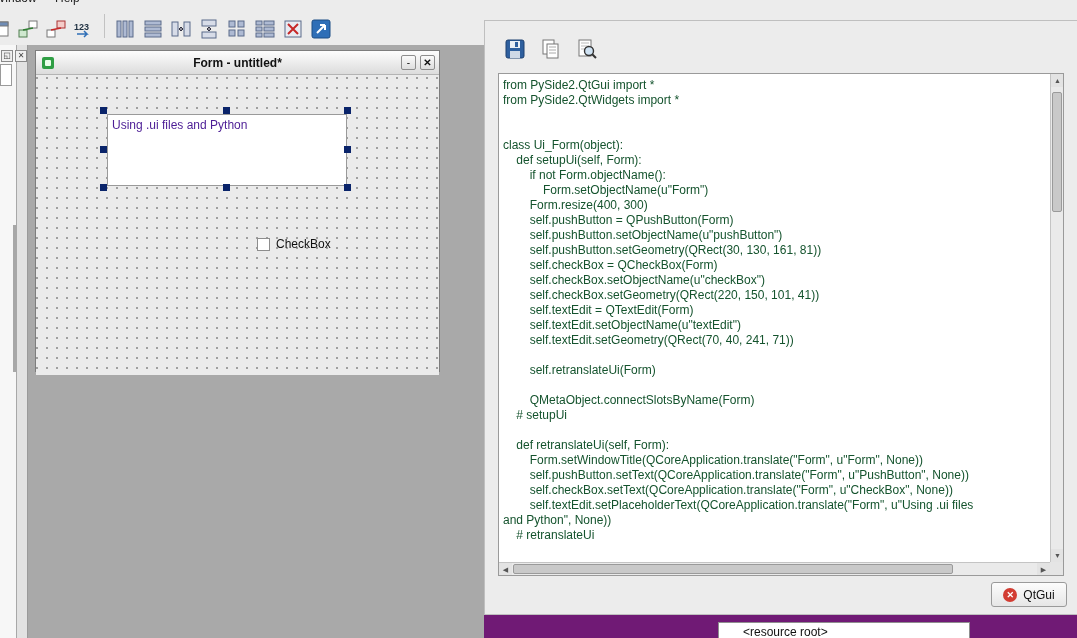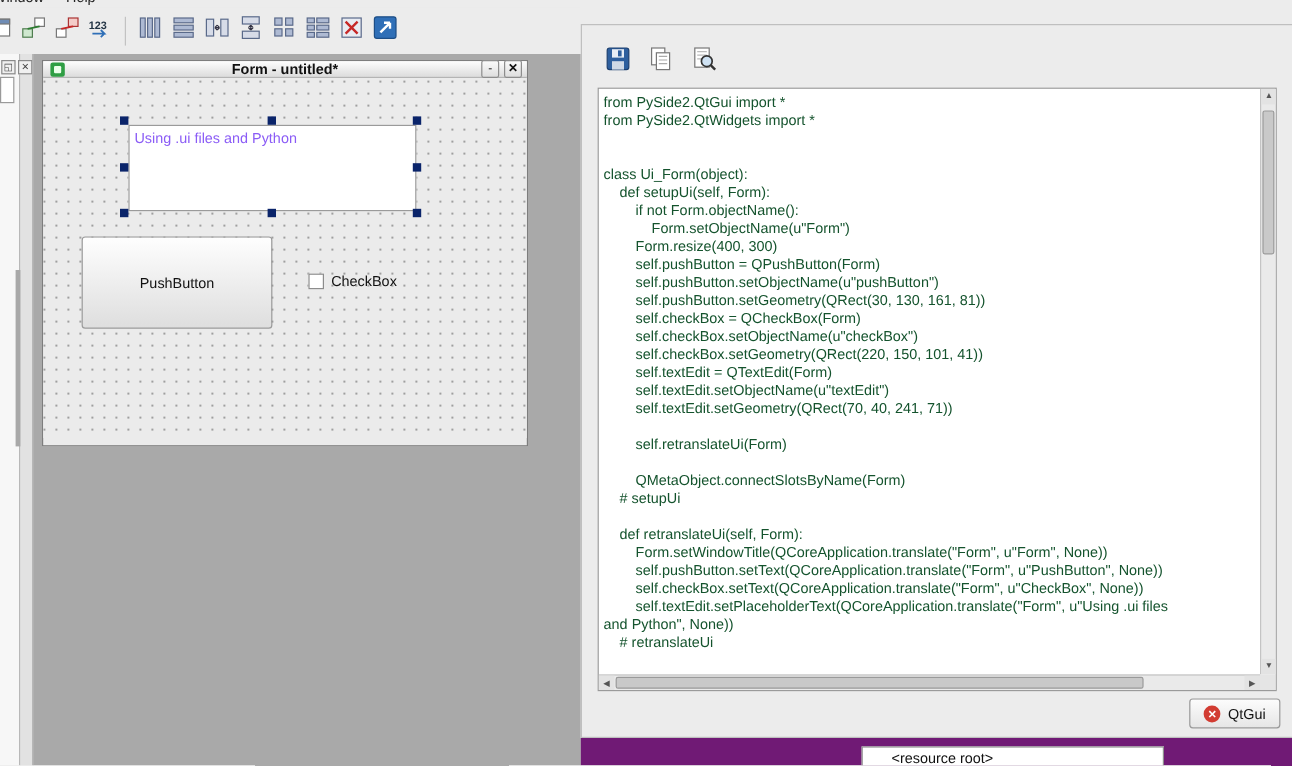--- a/index.html
+++ b/index.html
@@ -7,56 +7,56 @@
               font-family:"Liberation Sans", sans-serif; }
   #stage { position:relative; width:1077px; height:638px; overflow:hidden; background:#ececec; }
 
   
   .menubar { position:absolute; top:0; left:0; width:484px; height:6px; overflow:hidden; background:#ececec; }
   .menubar .mi { position:absolute; top:-9px; font-size:12px; color:#222; }
 
   
   .toolbar { position:absolute; top:6px; left:0; width:484px; height:40px; background:#ececec;
              display:flex; align-items:center; }
-  .tbi { width:28px; height:28px; display:flex; align-items:flex-start; justify-content:center; border-radius:2px; }
+  .tbi { width:28px; height:28px; display:flex; align-items:flex-end; justify-content:center; border-radius:2px; }
   .tbsep { width:1px; height:24px; background:#c2c2c2; margin:0 6px; }
 
   
   .left-panel  { position:absolute; top:45px; left:0; width:17px; height:593px; background:#f7f7f7; border-right:1px solid #a8a8a8; }
   .left-panel2 { position:absolute; top:45px; left:17px; width:11px; height:593px; background:#e2e2e2; border-right:1px solid #9a9a9a; }
   .dock-btn { position:absolute; width:12px; height:12px; border:1px solid #8a8a8a; background:#f0f0f0;
               font-size:8px; line-height:10px; text-align:center; color:#444; }
   .dock-filter { position:absolute; top:64px; left:0; width:12px; height:22px; background:#fff; border:1px solid #9a9a9a; }
   .dock-scroll-thumb { position:absolute; top:225px; left:13px; width:4px; height:147px; background:#a8a8a8; }
 
   
   .mdi { position:absolute; top:45px; left:28px; width:456px; height:593px; background:#a9a9a9; }
 
   
   .form-window { position:absolute; top:50px; left:35px; width:405px; height:322px;
                  border:1px solid #7d7d7d; background:#ebebeb; }
-  .fw-titlebar { position:relative; height:14px; background:linear-gradient(#fdfdfd,#dcdcdc);
+  .fw-titlebar { position:relative; height:24px; background:linear-gradient(#fdfdfd,#dcdcdc);
                  border-bottom:1px solid #b4b4b4; display:flex; align-items:center; }
   .fw-icon { width:12px; height:12px; margin-left:6px; background:#2f9e44; border-radius:2px;
              display:flex; align-items:center; justify-content:center; }
   .fw-icon span { width:6px; height:6px; background:#eaffea; display:block; border-radius:1px; }
   .fw-title { position:absolute; left:0; right:0; text-align:center; font-size:12px; font-weight:bold; color:#111; }
   .fw-btn { width:15px; height:15px; border:1px solid #8d8d8d; border-radius:2px;
             background:linear-gradient(#fafafa,#dedede); font-size:10px; line-height:13px;
             text-align:center; color:#111; margin-right:4px; z-index:2; }
   .fw-btn.close { font-weight:bold; }
   .fw-spacer { flex:1; }
   .fw-canvas { position:relative; height:300px;
                background-color:#ebebeb;
                background-image:radial-gradient(circle, #9f9f9f 1px, transparent 1.3px);
                background-size:10px 10px; background-position:6px 8px; }
 
   .w-textedit { position:absolute; left:71px; top:39px; width:240px; height:72px;
                 background:#fff; border:1px solid #9a9a9a; padding:3px 4px;
-                font-size:12px; color:#8b5cf6; }
+                font-size:12px; color:#4c1d95; }
   .sel-handle { position:absolute; width:7px; height:7px; background:#0a246a; }
 
   .w-pushbutton { position:absolute; left:32px; top:132px; width:159px; height:77px;
                   background:linear-gradient(#fefefe,#dedede); border:1px solid #9a9a9a;
                   border-radius:3px; font-size:12px; color:#111;
                   display:flex; align-items:center; justify-content:center; }
 
   .w-checkbox { position:absolute; left:221px; top:162px; display:flex; align-items:center; gap:6px; }
   .cb-indicator { width:13px; height:13px; background:#fff; border:1px solid #8d8d8d; }
   .cb-label { font-size:12px; color:#111; }
@@ -227,21 +227,20 @@
 
       <div class="sel-handle" style="left:64px;  top:32px"></div>
       <div class="sel-handle" style="left:187px; top:32px"></div>
       <div class="sel-handle" style="left:308px; top:32px"></div>
       <div class="sel-handle" style="left:64px;  top:71px"></div>
       <div class="sel-handle" style="left:308px; top:71px"></div>
       <div class="sel-handle" style="left:64px;  top:109px"></div>
       <div class="sel-handle" style="left:187px; top:109px"></div>
       <div class="sel-handle" style="left:308px; top:109px"></div>
 
-      <div class="w-pushbutton">PushButton</div>
 
       <div class="w-checkbox">
         <div class="cb-indicator"></div>
         <div class="cb-label">CheckBox</div>
       </div>
 
     </div>
   </div>
 
   <div class="code-dialog">

